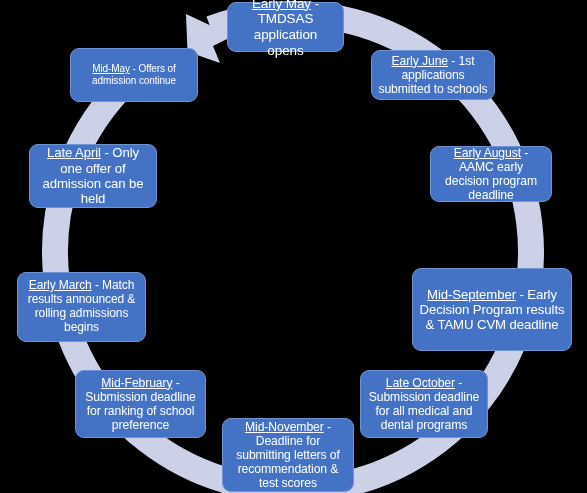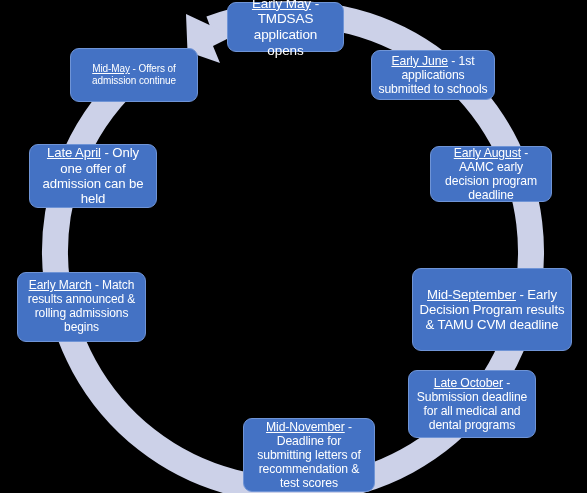--- a/index.html
+++ b/index.html
@@ -27,22 +27,22 @@
     letter-spacing:-0.1px;
     -webkit-font-smoothing:antialiased;
   }
   .node .txt{display:block;width:100%;}
   .node u{text-decoration:underline;text-underline-offset:1px;}
   
   #n-early-may      {left:227px;top:2px;  width:117px;height:50px; font-size:13.5px;}
   #n-early-june     {left:371px;top:50px; width:124px;height:50px; font-size:12.2px;}
   #n-early-august   {left:430px;top:146px;width:122px;height:56px; font-size:12.2px;}
   #n-mid-september  {left:412px;top:268px;width:160px;height:83px; font-size:13.2px;}
-  #n-late-october   {left:360px;top:370px;width:128px;height:68px; font-size:12.2px;margin-left:48px;}
-  #n-mid-november   {left:222px;top:418px;width:132px;height:74px; font-size:12.2px;margin-left:21px;}
+  #n-late-october   {left:360px;top:370px;width:128px;height:68px; font-size:12.2px;}
+  #n-mid-november   {left:222px;top:418px;width:132px;height:74px; font-size:12.2px;}
   #n-mid-february   {left:75px; top:370px;width:131px;height:68px; font-size:12.2px;}
   #n-early-march    {left:17px; top:272px;width:129px;height:70px; font-size:12px;}
   #n-late-april     {left:17px; top:144px;width:128px;height:64px; font-size:13.2px;margin-left:12px;}
   #n-mid-may        {left:70px; top:48px; width:128px;height:54px; font-size:10px;justify-content:center;}
 </style>
 </head>
 <body>
 
 <div id="stage">
 
@@ -82,20 +82,25 @@
       <u>Late October</u><span> - </span><span>Submission deadline for all medical and dental programs</span>
     </span>
   </div>
 
   <div class="node" id="n-mid-november">
     <span class="txt">
       <u>Mid-November</u><span> - </span><span>Deadline for submitting letters of recommendation &amp; test scores</span>
     </span>
   </div>
 
+  <div class="node" id="n-mid-february">
+    <span class="txt">
+      <u>Mid-February</u><span> - </span><span>Submission deadline for ranking of school preference</span>
+    </span>
+  </div>
 
   <div class="node" id="n-early-march">
     <span class="txt">
       <u>Early March</u><span> - </span><span>Match results announced &amp; rolling admissions begins</span>
     </span>
   </div>
 
   <div class="node" id="n-late-april">
     <span class="txt">
       <u>Late April</u><span> - </span><span>Only one offer of admission can be held</span>

